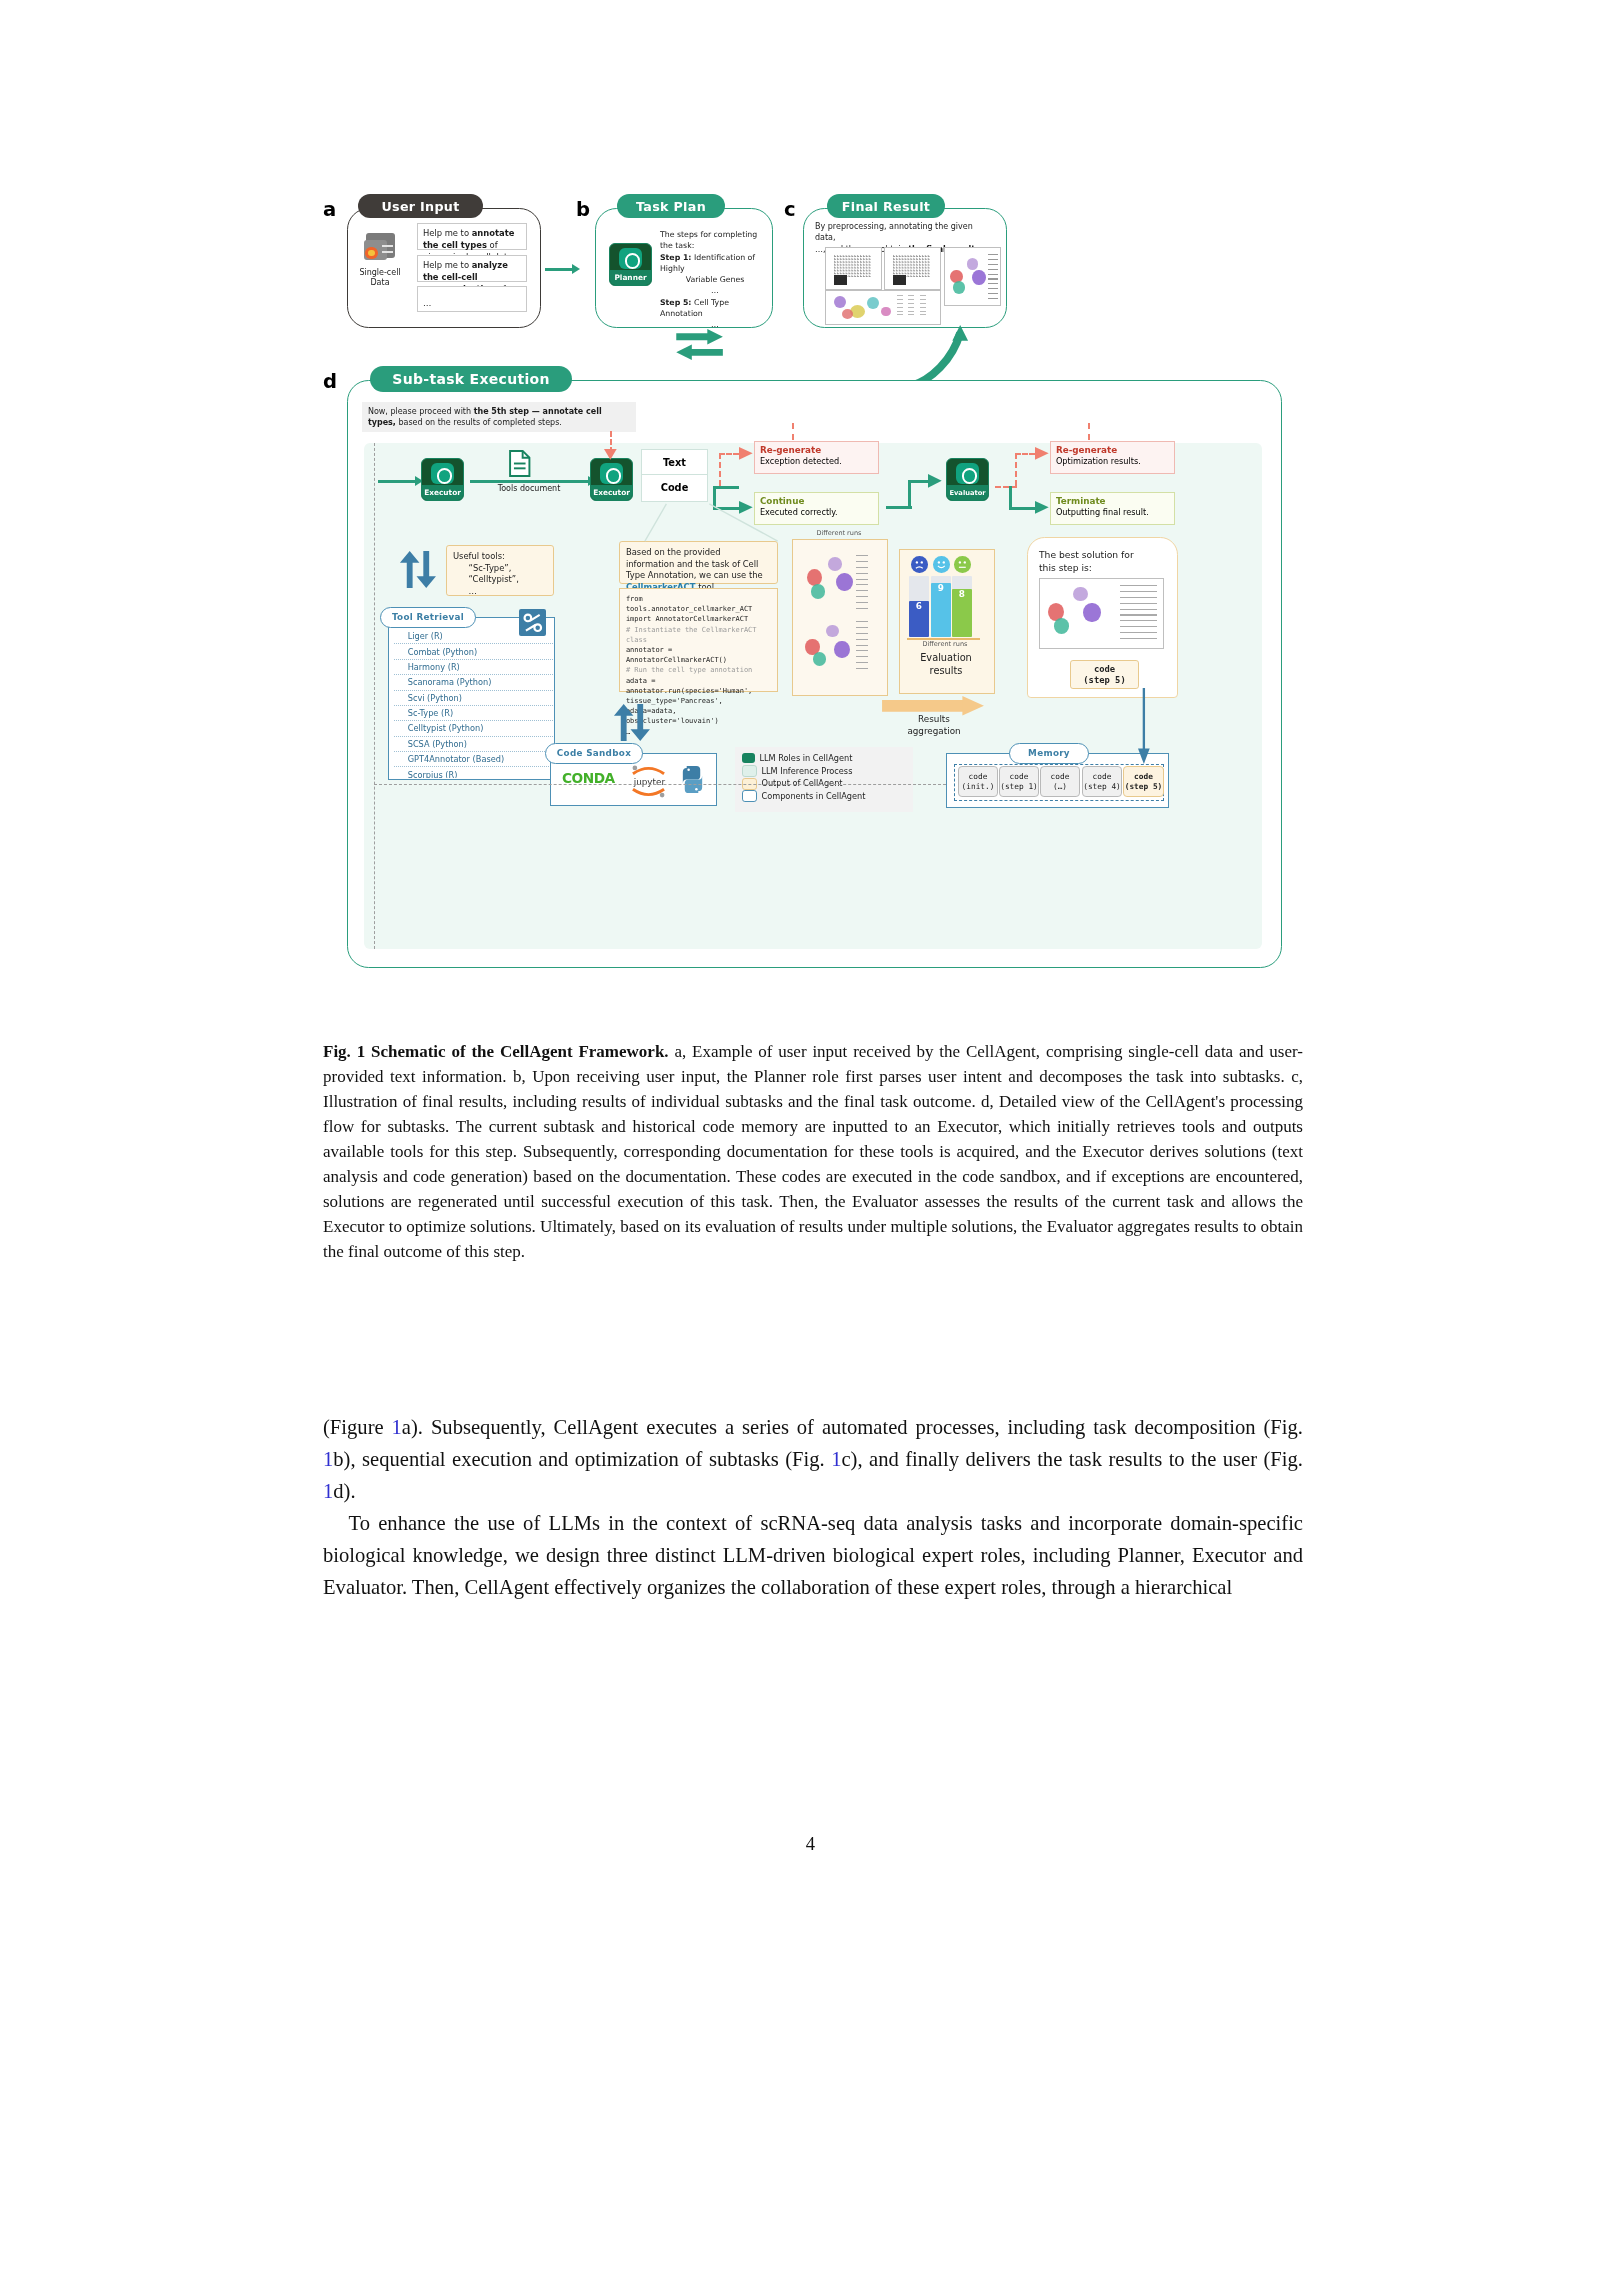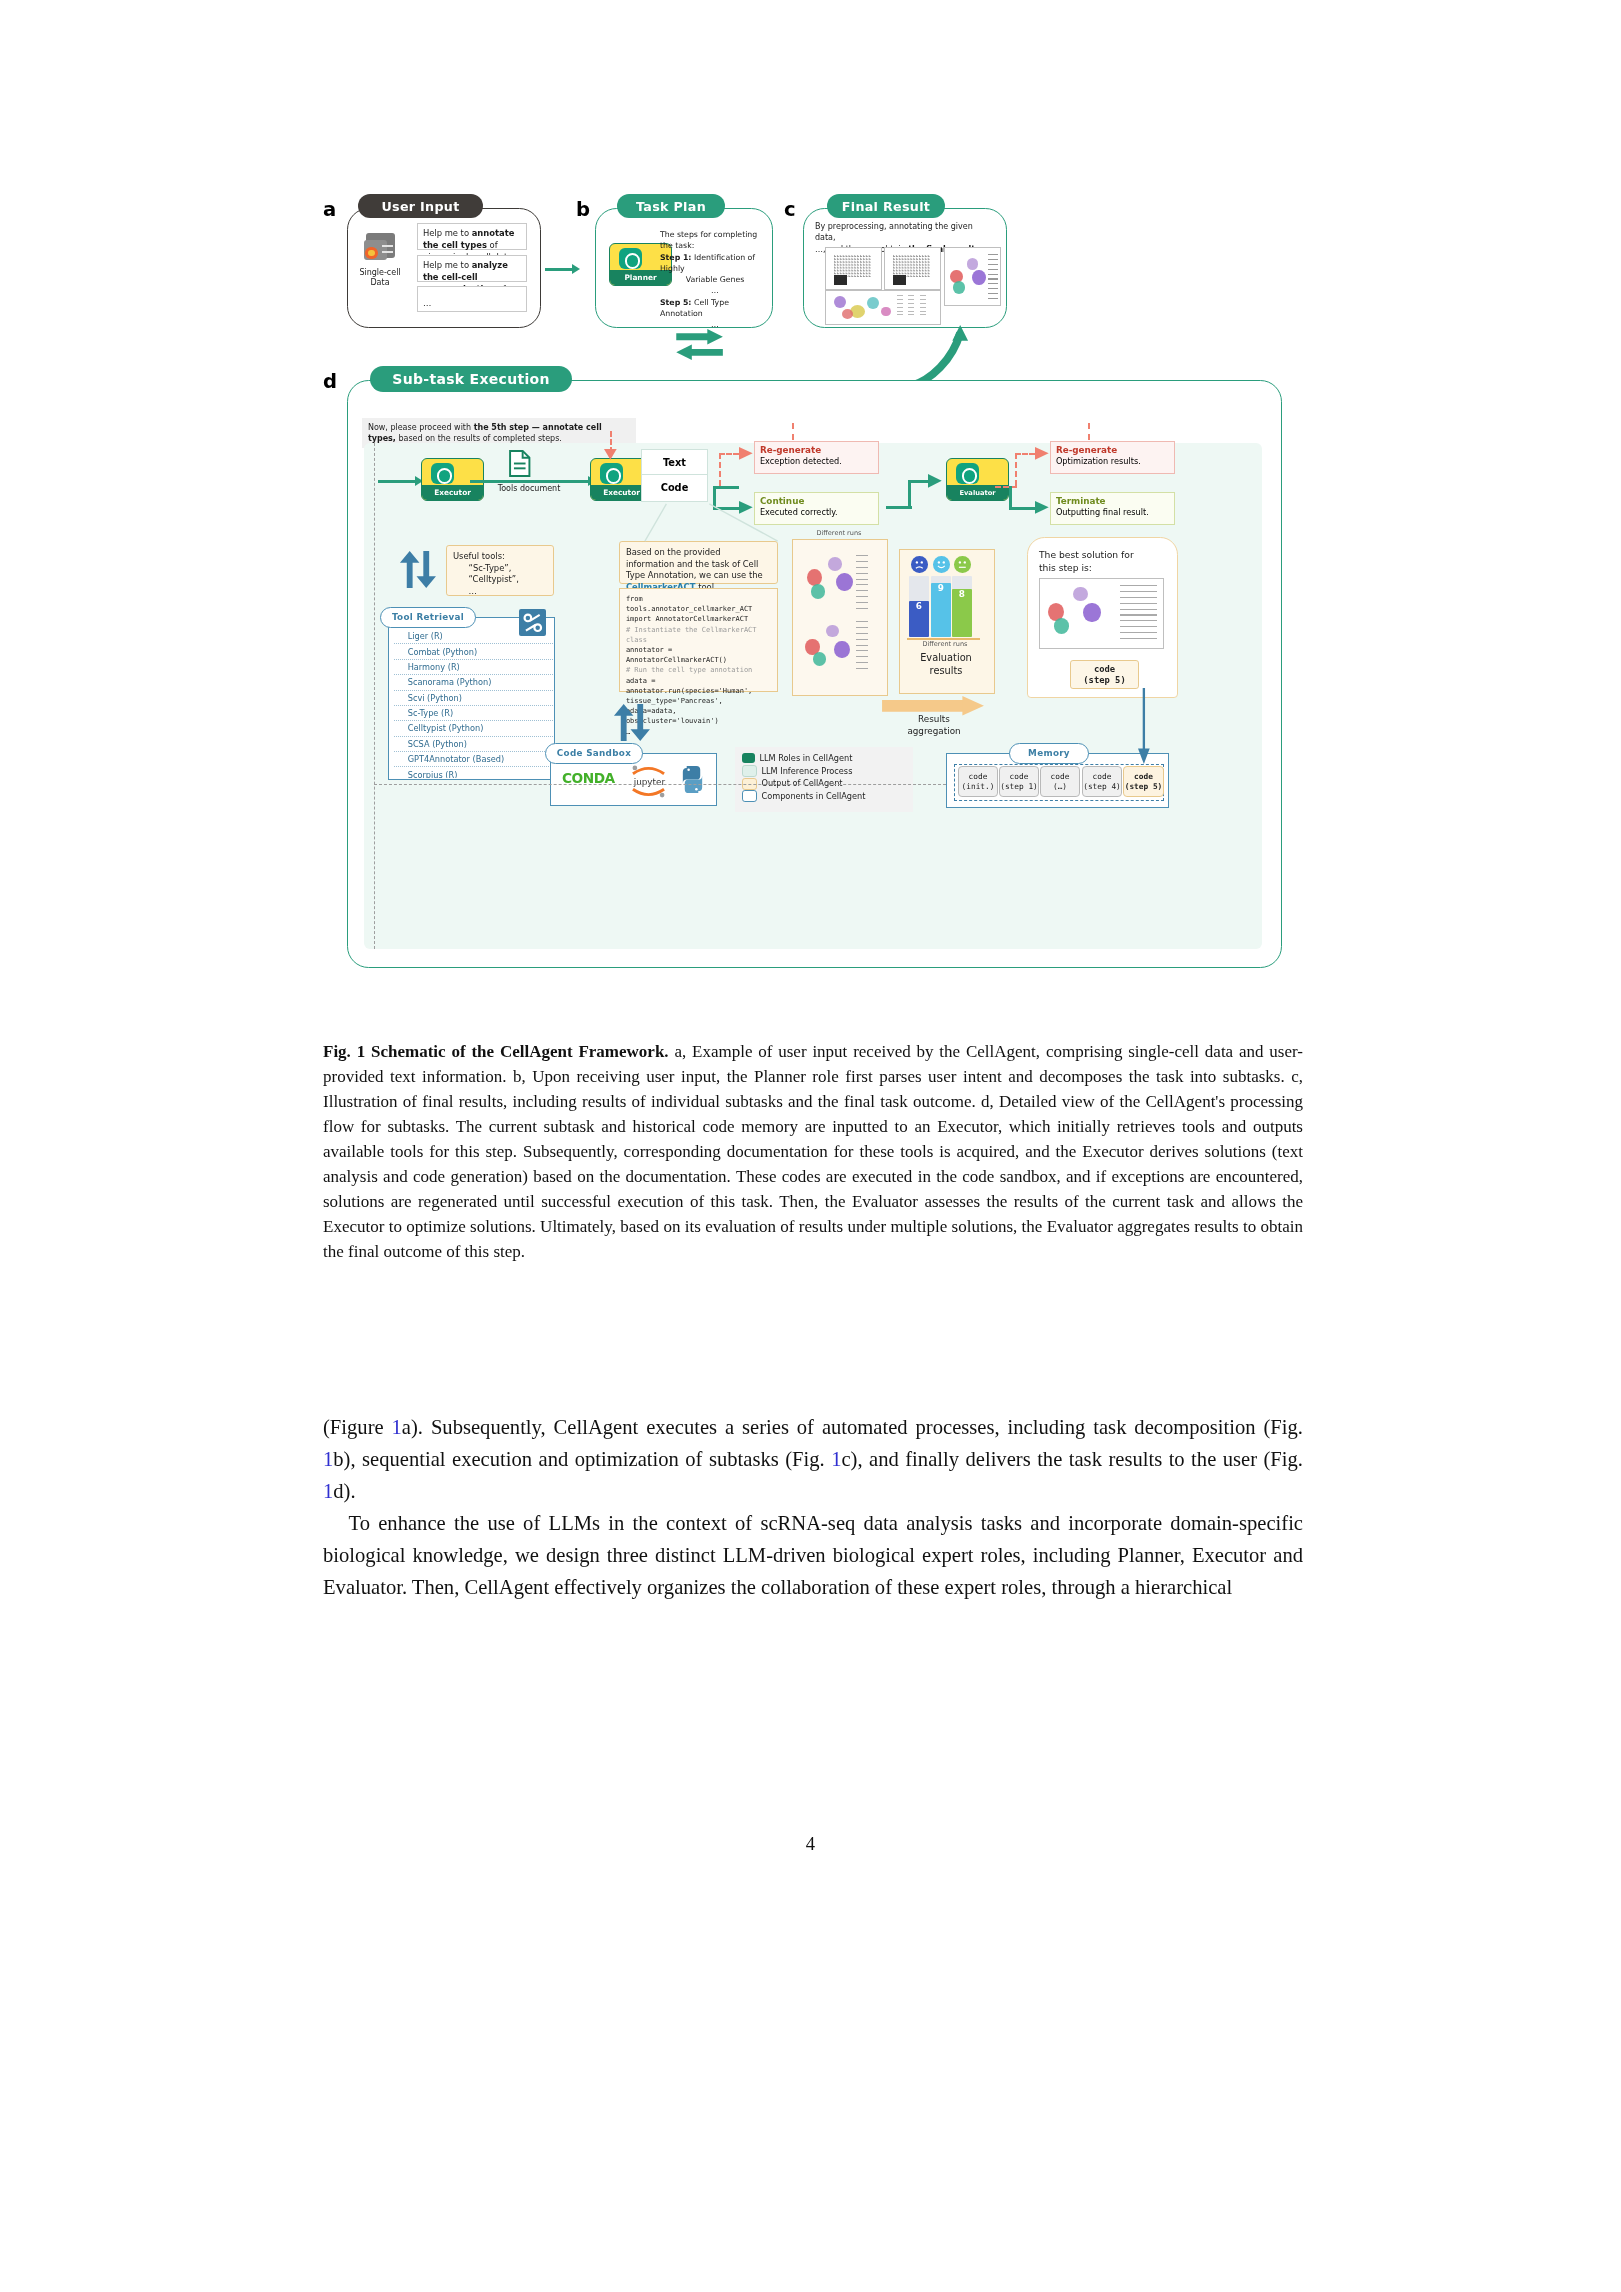--- a/index.html
+++ b/index.html
@@ -19,21 +19,21 @@
   .pill.dark{background:#403c39;}
   .pill.green{background:#2a9d7c;}
 
   .txtbox{position:absolute;border:1px solid #c9c9c9;background:#fff;font-family:"DejaVu Sans",sans-serif;
           font-size:8.4px;line-height:12.3px;color:#1b1b1b;padding:2.9px 4.9px;box-sizing:border-box;}
   .txtbox b{font-weight:bold;}
 
   .cap{position:absolute;font-family:"DejaVu Sans",sans-serif;font-size:8px;color:#222;text-align:center;line-height:9.8px;}
 
   
-  .role{position:absolute;width:41px;height:41px;border:1.6px solid #18835f;border-radius:6px;background:#fde047;overflow:hidden;padding-left:20px;}
+  .role{position:absolute;width:41px;height:41px;border:1.6px solid #18835f;border-radius:6px;background:#14532d;overflow:hidden;}
   .role .mark{position:absolute;left:8.8px;top:3.9px;width:23.5px;height:21.6px;border-radius:5.9px;background:#10a37f;}
   .role .mark:after{content:"";position:absolute;left:5.9px;top:4.9px;width:11.8px;height:11.8px;border:2px solid #fff;border-radius:50%;}
   .role .lab{position:absolute;left:0;bottom:0;width:100%;height:14.7px;background:#18835f;color:#fff;
              font-family:"DejaVu Sans",sans-serif;font-size:7.4px;font-weight:bold;display:flex;align-items:center;justify-content:center;}
 
   .greenArrow{position:absolute;background:#2a9d7c;height:2.9px;}
   .greenArrow:after{content:"";position:absolute;right:-7.8px;top:-3.9px;border-left:8.8px solid #2a9d7c;
                     border-top:5.4px solid transparent;border-bottom:5.4px solid transparent;}
   .redDash{position:absolute;border-top:2.5px dashed #f0806f;}
   .redDashV{position:absolute;border-left:2.5px dashed #f0806f;}
@@ -179,21 +179,21 @@
       <path d="M 4 8 L 40 8" stroke="#2a9d7c" stroke-width="7" fill="none"></path>
       <polygon points="52,8 36,0 36,16" fill="#2a9d7c"></polygon>
       <path d="M 52 24 L 16 24" stroke="#2a9d7c" stroke-width="7" fill="none"></path>
       <polygon points="4,24 20,16 20,32" fill="#2a9d7c"></polygon>
     </svg>
 
     <div class="panel-letter" style="left:0px;top:184px;">d</div>
     <div class="rbox" style="left:23.5px;top:194px;width:933px;height:586px;"></div>
     <div class="pill green" style="left:47px;top:180px;width:202px;height:25.5px;font-size:14px;">Sub-task Execution</div>
 
-    <div style="position:absolute;left:39px;top:232px;width:274px;background:#f0f0f0;padding:3.9px 5.9px;box-sizing:border-box;
+    <div style="position:absolute;left:39px;top:216px;width:274px;background:#f0f0f0;padding:3.9px 5.9px;box-sizing:border-box;
                 font-family:'DejaVu Sans',sans-serif;font-size:8px;line-height:11.3px;color:#1b1b1b;">
       <span>Now, please proceed with </span><b>the 5th step — annotate cell types,</b><span> based on the results of completed steps.</span>
     </div>
 
     <div class="dinner" style="left:41px;top:257px;width:898px;height:506px;"></div>
 
     <div style="position:absolute;left:51px;top:257px;height:506px;border-left:1.5px dashed #9e9e9e;"></div>
 
     <div class="greenArrow" style="left:55px;top:294px;width:37px;"></div>
 

